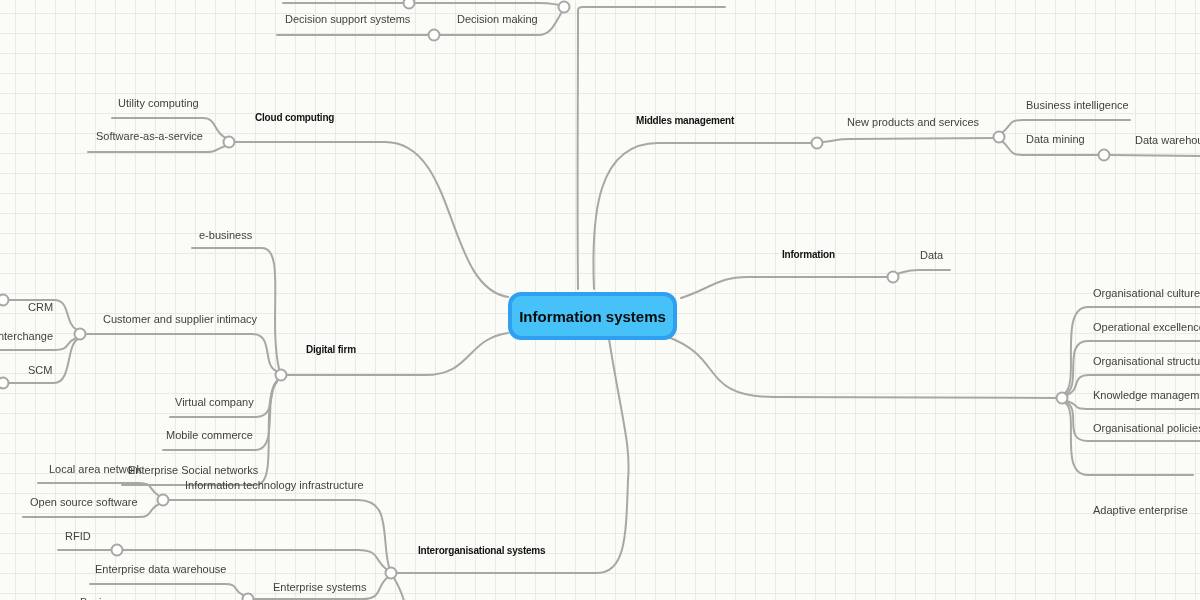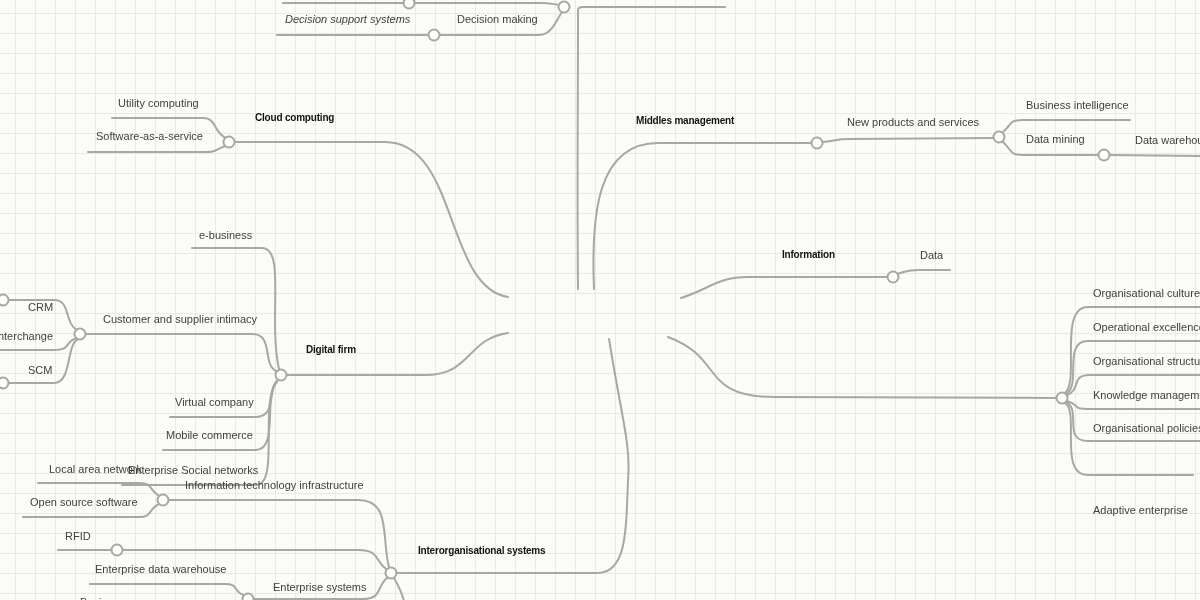--- a/index.html
+++ b/index.html
@@ -110,22 +110,23 @@
       <circle cx="80" cy="334" r="5.5"></circle>
       <circle cx="3" cy="300" r="5.5"></circle>
       <circle cx="3" cy="383" r="5.5"></circle>
       <circle cx="391" cy="573" r="5.5"></circle>
       <circle cx="163" cy="500" r="5.5"></circle>
       <circle cx="117" cy="550" r="5.5"></circle>
       <circle cx="248" cy="599" r="5.5"></circle>
     </g>
   </svg>
 
+  <div id="root-node">Information systems</div>
 
-  <div class="lbl" style="left:285px;top:13px;font-style:italic;">Decision support systems</div>
+  <div class="lbl" style="left:285px;top:13px;">Decision support systems</div>
   <div class="lbl" style="left:457px;top:13px;">Decision making</div>
 
   <div class="lbl bold" style="left:255px;top:110px;">Cloud computing</div>
   <div class="lbl" style="left:118px;top:97px;">Utility computing</div>
   <div class="lbl" style="left:96px;top:130px;">Software-as-a-service</div>
 
   <div class="lbl bold" style="left:636px;top:113px;">Middles management</div>
   <div class="lbl" style="left:847px;top:116px;">New products and services</div>
   <div class="lbl" style="left:1026px;top:99px;">Business intelligence</div>
   <div class="lbl" style="left:1026px;top:133px;">Data mining</div>

